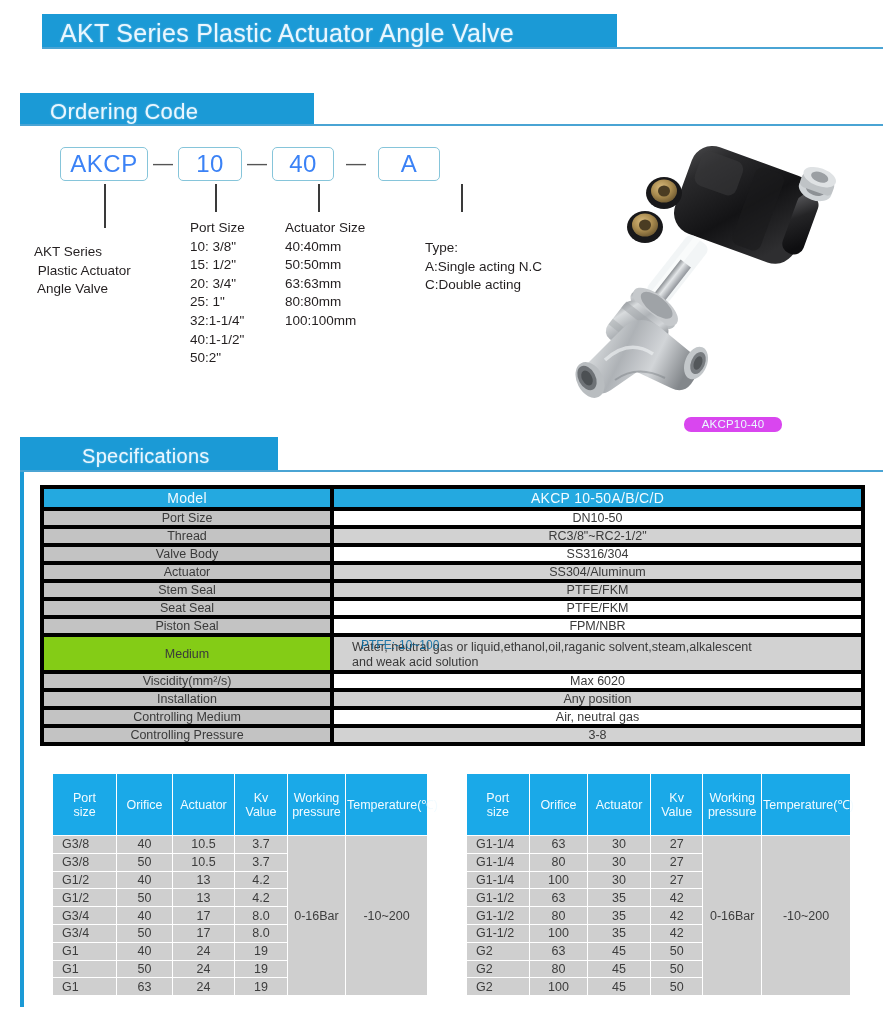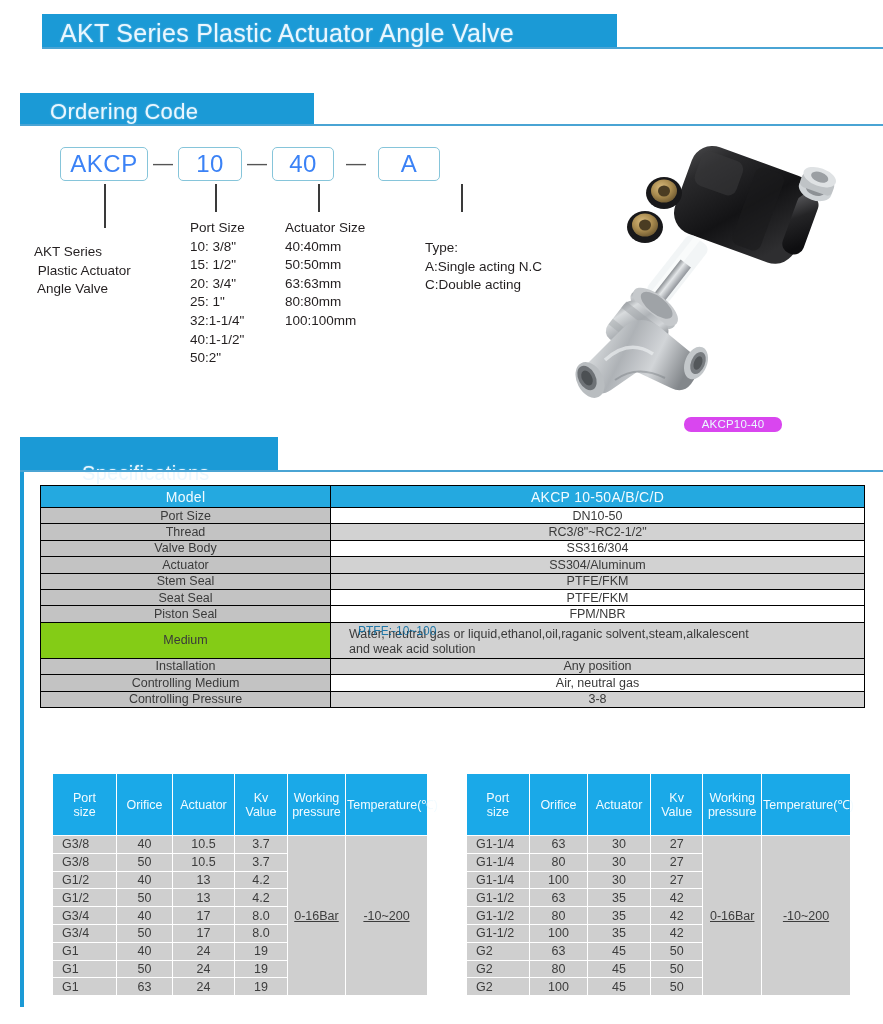--- a/index.html
+++ b/index.html
@@ -122,21 +122,21 @@
     letter-spacing: 0.2px;
     margin-left: 24px;
   }
 
   
   #spec-banner {
     position: absolute;
     left: 20px; top: 437px;
     width: 258px; height: 35px;
     font-size: 20px;
-    padding: 26px 0 0 62px;
+    padding: 9px 0 0 62px;
   }
   #spec-rule {
     position: absolute;
     left: 20px; top: 470px; width: 863px; height: 2px;
     background: #4aa4d4;
   }
   #spec-left-bar {
     position: absolute;
     left: 20px; top: 437px;
     width: 4px; height: 570px;
@@ -145,21 +145,21 @@
 
   #spec-table {
     position: absolute;
     left: 40px; top: 485px;
     width: 825px;
     border-collapse: collapse;
     font-size: 12.5px;
   }
   #spec-table td, #spec-table th {
     padding: 0;
-    border: 1px solid #000000;
+    border: 4px solid #000000;
   }
   #spec-table thead th {
     background: #24a9e0;
     color: #f0fbff;
     font-weight: normal;
     font-size: 14px;
     height: 22px;
     text-align: center;
     letter-spacing: 0.3px;
   }
@@ -225,21 +225,20 @@
     color: #3d3d3d;
     height: 17.8px;
     text-align: center;
     border: 1px solid #ffffff;
     padding: 0;
   }
   .data-table td.dt-port { text-align: left; padding-left: 9px; margin-top: 18px; }
   .data-table td.span-cell {
     vertical-align: middle;
     text-align: center;
-    text-decoration: underline;
   }
   .col-port { width: 64px; }
   .col-orifice { width: 56px; }
   .col-actuator { width: 62px; }
   .col-kv { width: 53px; }
   .col-wp { width: 58px; }
   .col-temp { width: 82px; }
   #data-table-right .col-port { width: 62px; }
   #data-table-right .col-orifice { width: 58px; }
   #data-table-right .col-actuator { width: 62px; }
@@ -437,20 +436,24 @@
     </tr>
     <tr>
       <td class="sp-label sp-medium-label">Medium</td>
       <td class="sp-medium-value">
         <span class="medium-line1">Water, neutral gas or liquid,ethanol,oil,raganic solvent,steam,alkalescent</span>
         <span class="medium-line2">and weak acid solution</span>
         <span class="medium-ghost">PTFE:-10~100</span>
       </td>
     </tr>
     <tr>
+      <td class="sp-label">Viscidity(mm²/s)</td>
+      <td class="sp-value alt">Max 6020</td>
+    </tr>
+    <tr>
       <td class="sp-label">Installation</td>
       <td class="sp-value">Any position</td>
     </tr>
     <tr>
       <td class="sp-label">Controlling Medium</td>
       <td class="sp-value alt">Air, neutral gas</td>
     </tr>
     <tr>
       <td class="sp-label">Controlling Pressure</td>
       <td class="sp-value">3-8</td>

